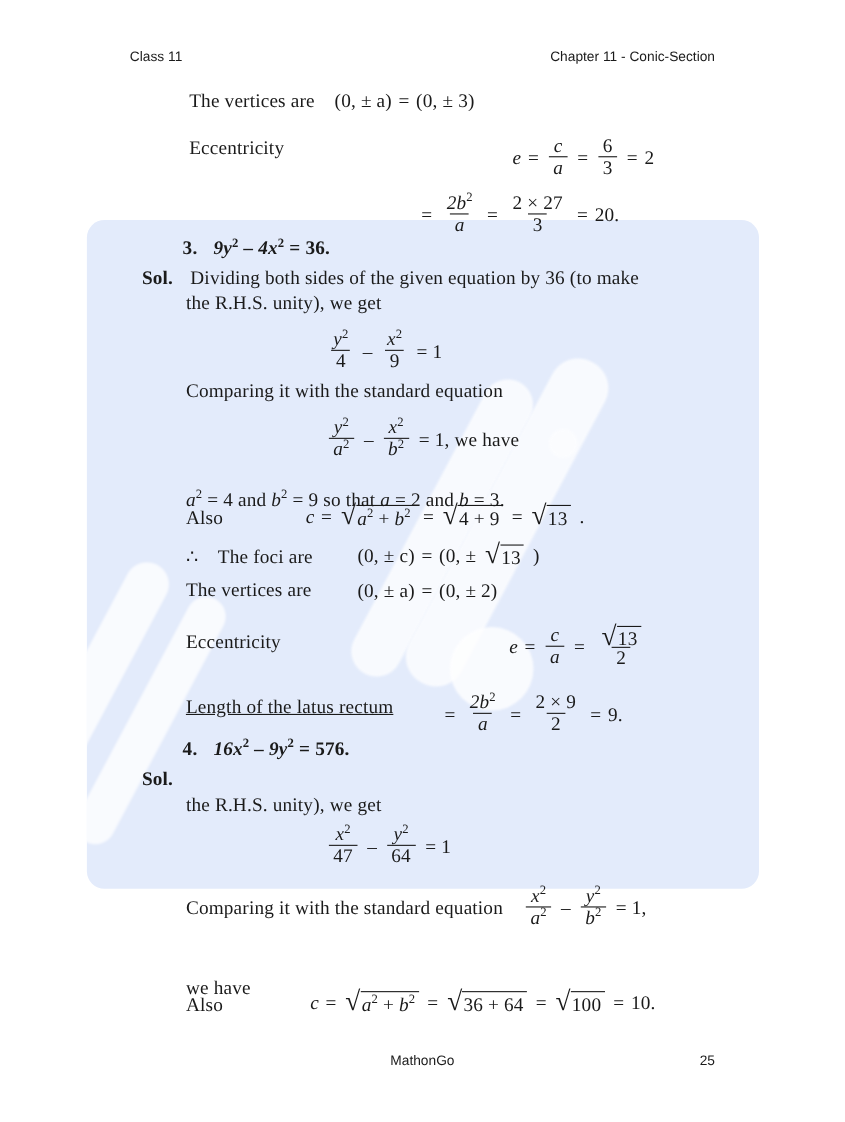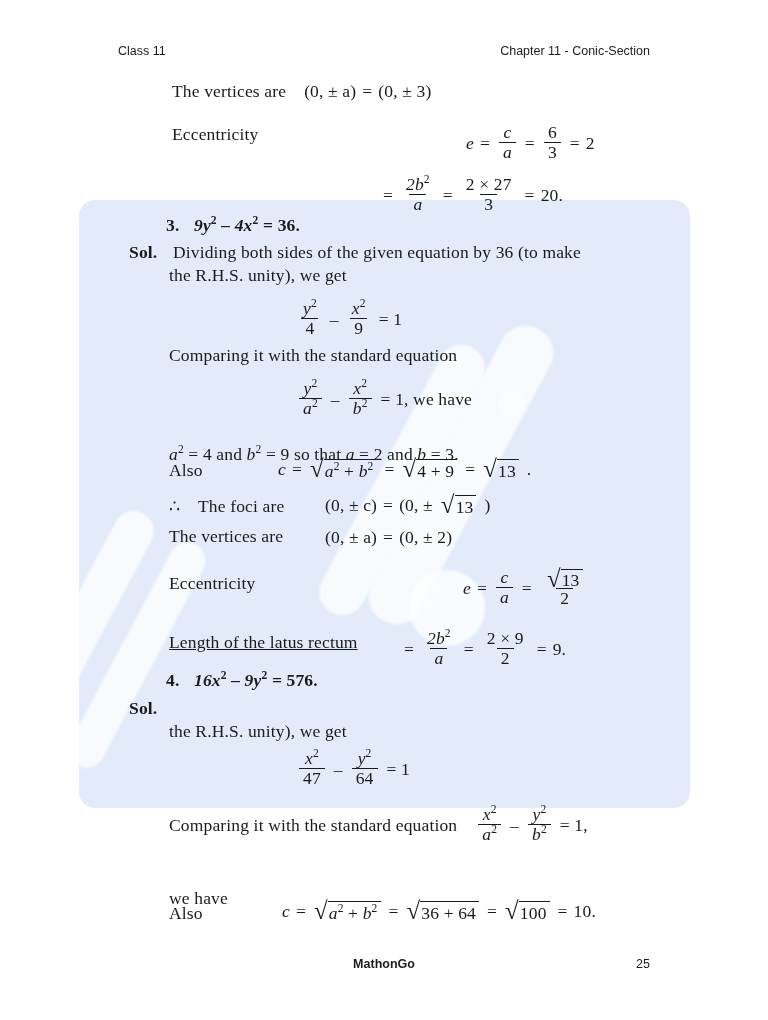--- a/index.html
+++ b/index.html
@@ -19,21 +19,21 @@
     display:flex;justify-content:space-between;align-items:baseline;
     font-family:"Liberation Sans", sans-serif;
     font-size:12.5px;color:#1b1b1b;
   }
   .runfoot{
     position:absolute;left:118px;right:118px;top:957px;
     display:flex;justify-content:space-between;align-items:baseline;
     font-family:"Liberation Sans", sans-serif;
     font-size:12.5px;color:#1b1b1b;
   }
-  .runfoot .foot-center{position:absolute;left:50%;transform:translateX(-50%);font-weight:bold;}
+  .runfoot .foot-center{position:absolute;left:50%;transform:translateX(-50%);}
   .runfoot .foot-page{margin-left:auto;}
 
   
   .panel{
     position:absolute;left:79px;top:200px;width:611px;height:608px;
     background:#e3ebfb;border-radius:16px;
   }
   .watermark{
     position:absolute;left:79px;top:200px;width:611px;height:608px;
     border-radius:16px;overflow:hidden;pointer-events:none;

